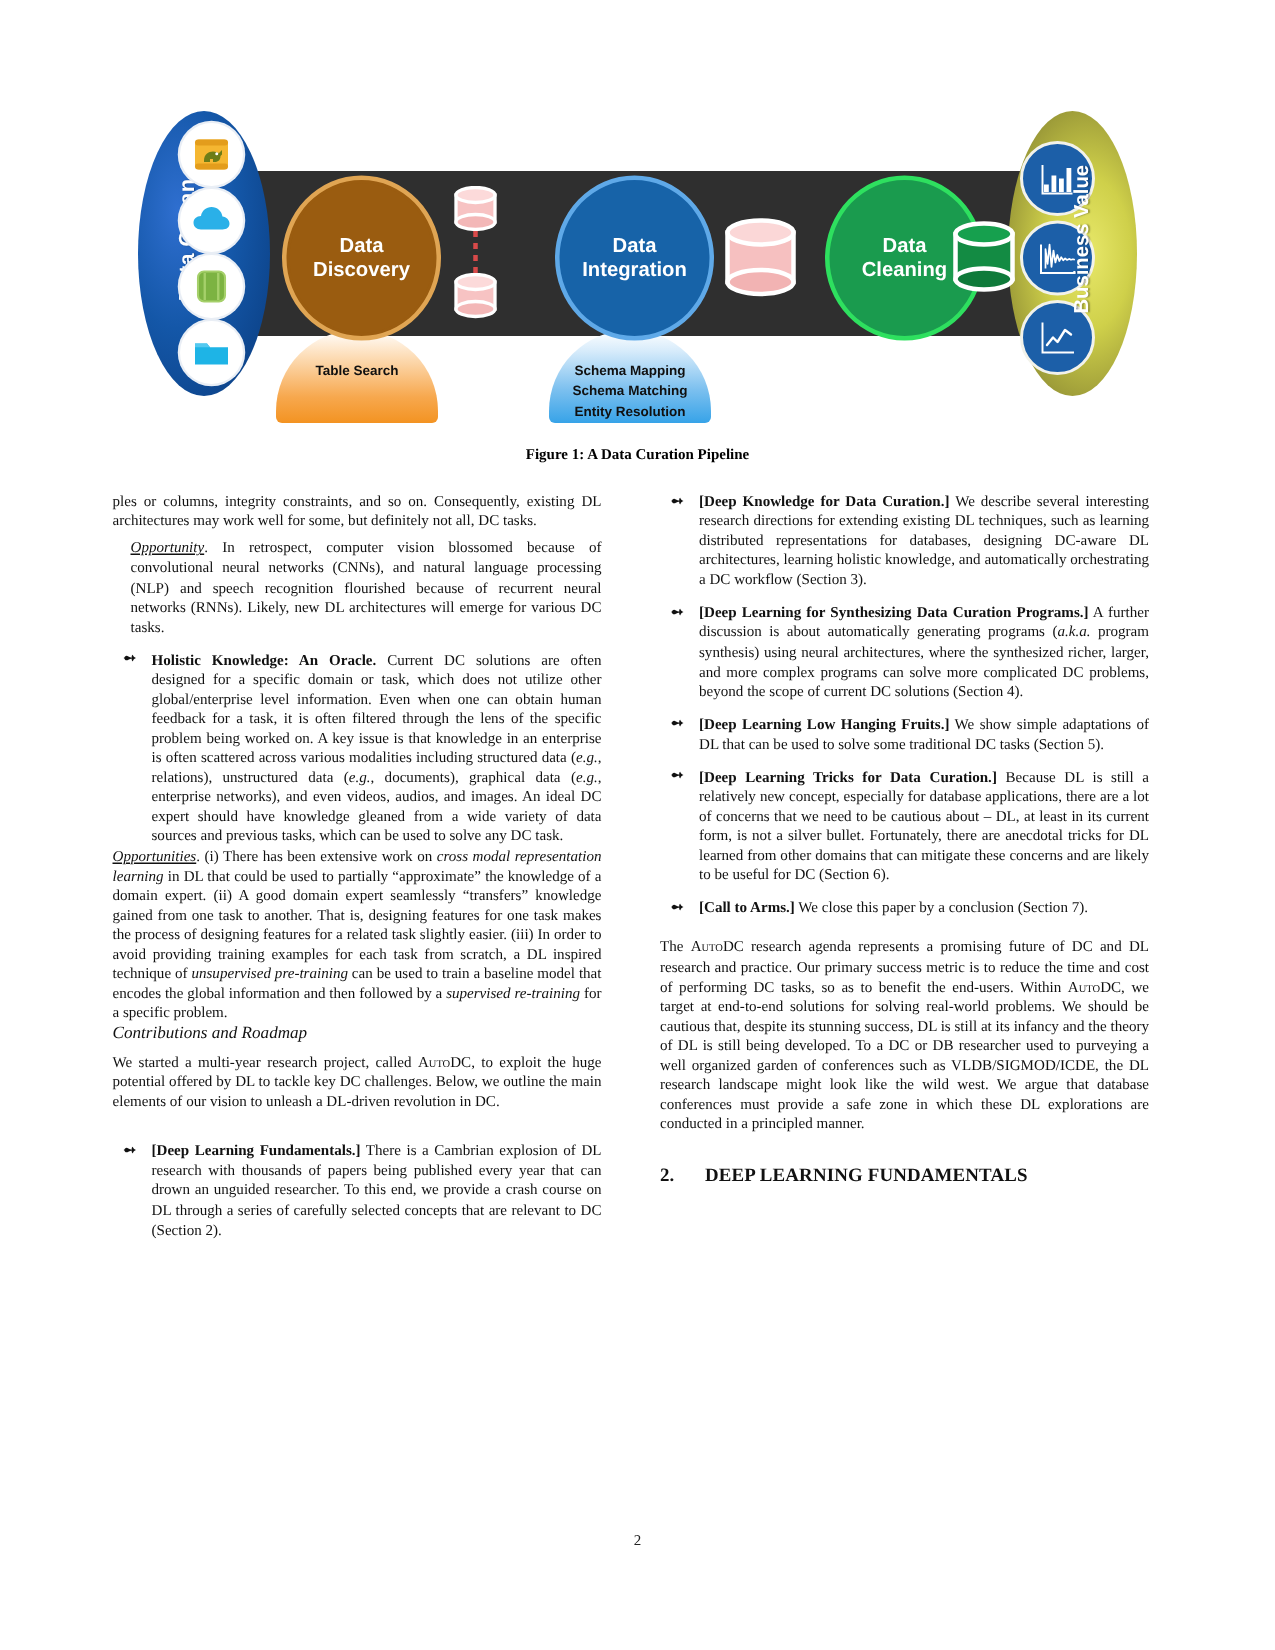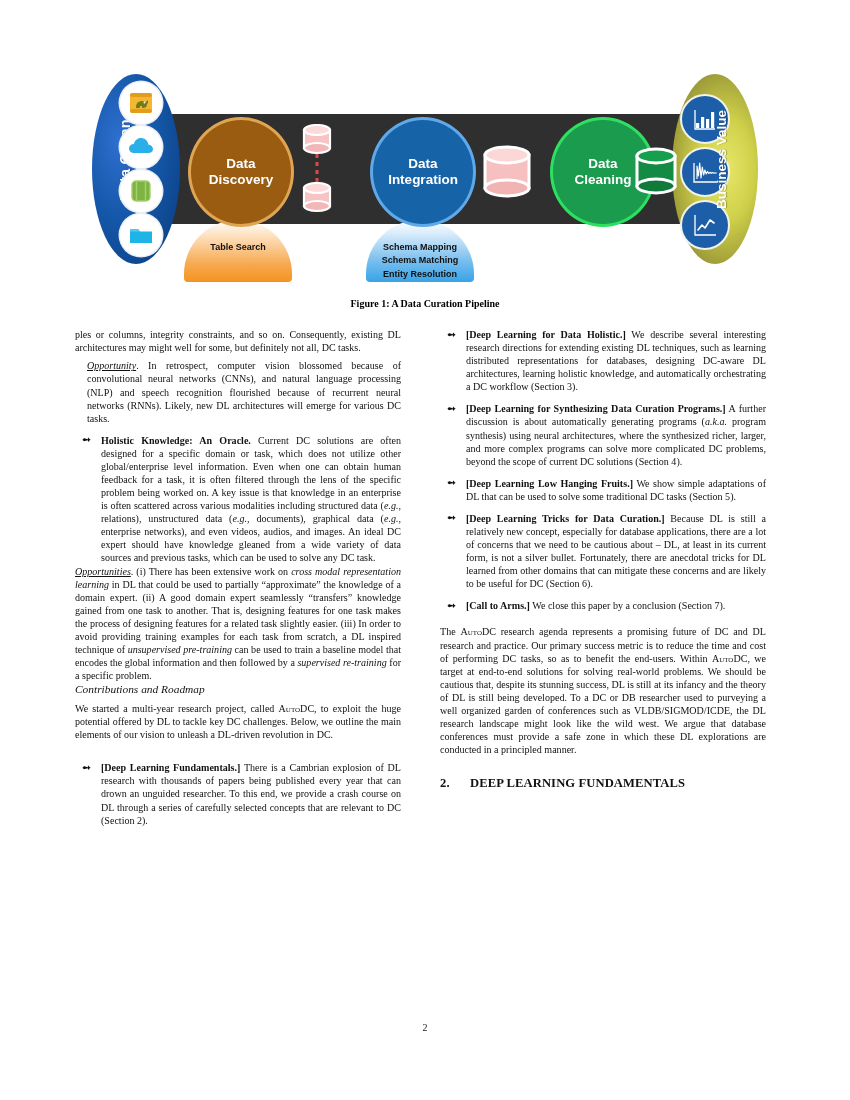--- a/index.html
+++ b/index.html
@@ -450,21 +450,21 @@
         </svg>
       </div>
 
     </div>
 
     <div class="fig-caption">Figure 1: A Data Curation Pipeline</div>
   </div>
 
   <div class="col col-left">
 
-    <p>ples or columns, integrity constraints, and so on.  Consequently, existing DL architectures may might well for some, but definitely not all, DC tasks.</p>
+    <p>ples or columns, integrity constraints, and so on.  Consequently, existing DL architectures may work well for some, but definitely not all, DC tasks.</p>
 
     <p><span class="uline">Opportunity</span><span>. In retrospect, computer vision blossomed because of convolutional neural networks (CNNs), and natural language processing (NLP) and speech recognition flourished because of recurrent neural networks (RNNs). Likely, new DL architectures will emerge for various DC tasks.</span></p>
 
     <div class="bullet">
       <span class="mark">➻</span><b>Holistic Knowledge: An Oracle.</b><span> Current DC solutions are often designed for a specific domain or task, which does not utilize other global/enterprise level information. Even when one can obtain human feedback for a task, it is often filtered through the lens of the specific problem being worked on. A key issue is that knowledge in an enterprise is often scattered across various modalities including structured data (</span><em>e.g.</em><span>, relations), unstructured data (</span><em>e.g.</em><span>, documents), graphical data (</span><em>e.g.</em><span>, enterprise networks), and even videos, audios, and images. An ideal DC expert should have knowledge gleaned from a wide variety of data sources and previous tasks, which can be used to solve any DC task.</span>
     </div>
 
     <p class="para-lead"><span class="uline">Opportunities</span><span>. (i) There has been extensive work on </span><em>cross modal representation learning</em><span> in DL that could be used to partially “approximate” the knowledge of a domain expert. (ii) A good domain expert seamlessly “transfers” knowledge gained from one task to another. That is, designing features for one task makes the process of designing features for a related task slightly easier. (iii) In order to avoid providing training examples for each task from scratch, a DL inspired technique of </span><em>unsupervised pre-training</em><span> can be used to train a baseline model that encodes the global information and then followed by a </span><em>supervised re-training</em><span> for a specific problem.</span></p>
 
     <div class="subhead">Contributions and Roadmap</div>
@@ -473,21 +473,21 @@
 
     <div class="bullet" style="margin-top:20px;">
       <span class="mark">➻</span><b>[Deep Learning Fundamentals.]</b><span> There is a Cambrian explosion of DL research with thousands of papers being published every year that can drown an unguided researcher. To this end, we provide a crash course on DL through a series of carefully selected concepts that are relevant to DC (Section 2).</span>
     </div>
 
   </div>
 
   <div class="col col-right">
 
     <div class="bullet first-line-tight">
-      <span class="mark">➻</span><b>[Deep Learning for Data Holistic.]</b><span> We describe several interesting research directions for extending existing DL techniques, such as learning distributed representations for databases, designing DC-aware DL architectures, learning holistic knowledge, and automatically orchestrating a DC workflow (Section 3).</span>
+      <span class="mark">➻</span><b>[Deep Knowledge for Data Curation.]</b><span> We describe several interesting research directions for extending existing DL techniques, such as learning distributed representations for databases, designing DC-aware DL architectures, learning holistic knowledge, and automatically orchestrating a DC workflow (Section 3).</span>
     </div>
 
     <div class="bullet">
       <span class="mark">➻</span><b>[Deep Learning for Synthesizing Data Curation Programs.]</b><span> A further discussion is about automatically generating programs (</span><em>a.k.a.</em><span> program synthesis) using neural architectures, where the synthesized richer, larger, and more complex programs can solve more complicated DC problems, beyond the scope of current DC solutions (Section 4).</span>
     </div>
 
     <div class="bullet">
       <span class="mark">➻</span><b>[Deep Learning Low Hanging Fruits.]</b><span> We show simple adaptations of DL that can be used to solve some traditional DC tasks (Section 5).</span>
     </div>
 

